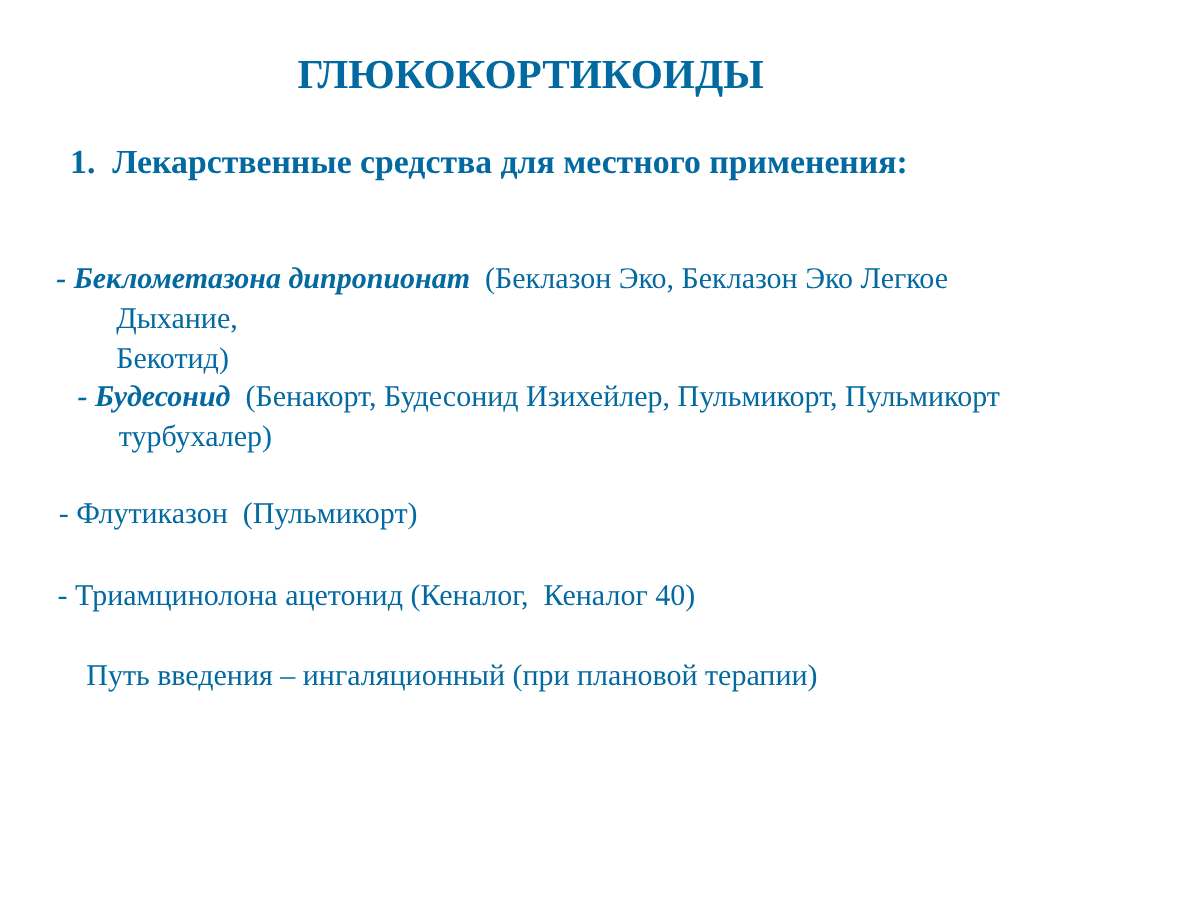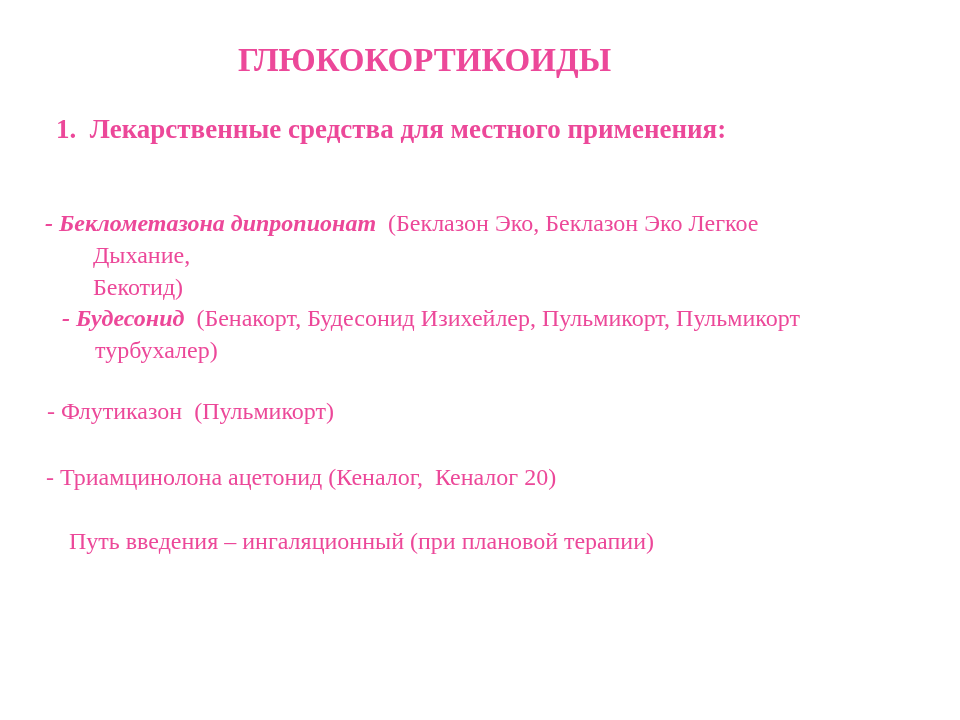--- a/index.html
+++ b/index.html
@@ -5,21 +5,21 @@
   html, body {
     margin: 0;
     padding: 0;
     background: #ffffff;
   }
   .slide {
     position: relative;
     width: 849px;
     height: 720px;
     background: #ffffff;
-    color: #ec4899;
+    color: #0369a1;
     font-family: "Liberation Serif", "DejaVu Serif", serif;
     overflow: hidden;
   }
   .slide-title {
     position: absolute;
     top: 39px;
     left: 0;
     right: 0;
     text-align: center;
     font-size: 33px;
@@ -56,15 +56,15 @@
 </style>
 </head>
 <body>
 
 <div class="slide">
   <div class="slide-title">ГЛЮКОКОРТИКОИДЫ</div>
   <div class="section-heading">1.  Лекарственные средства для местного применения:</div>
   <p class="item" id="item-1"><span class="lead-bold-italic">- Будесонид</span><span class="tail">  (Бенакорт, Будесонид Изихейлер, Пульмикорт, Пульмикорт</span><br><span class="tail">турбухалер)</span></p>
   <p class="item" id="item-0"><span class="lead-bold-italic">- Беклометазона дипропионат</span><span class="tail">  (Беклазон Эко, Беклазон Эко Легкое Дыхание,</span><br><span class="tail">Бекотид)</span></p>
   <p class="item" id="item-2"><span class="lead-bold">- Флутиказон</span><span class="tail">  (Пульмикорт)</span></p>
-  <p class="item" id="item-3"><span class="lead-bold">- Триамцинолона ацетонид (</span><span class="tail">Кеналог,  Кеналог 20)</span></p>
+  <p class="item" id="item-3"><span class="lead-bold">- Триамцинолона ацетонид (</span><span class="tail">Кеналог,  Кеналог 40)</span></p>
   <p class="item" id="item-4"><span class="lead-bold">Путь введения</span><span class="tail"> – ингаляционный (при плановой терапии)</span></p>
 </div>
 
 </body></html>

